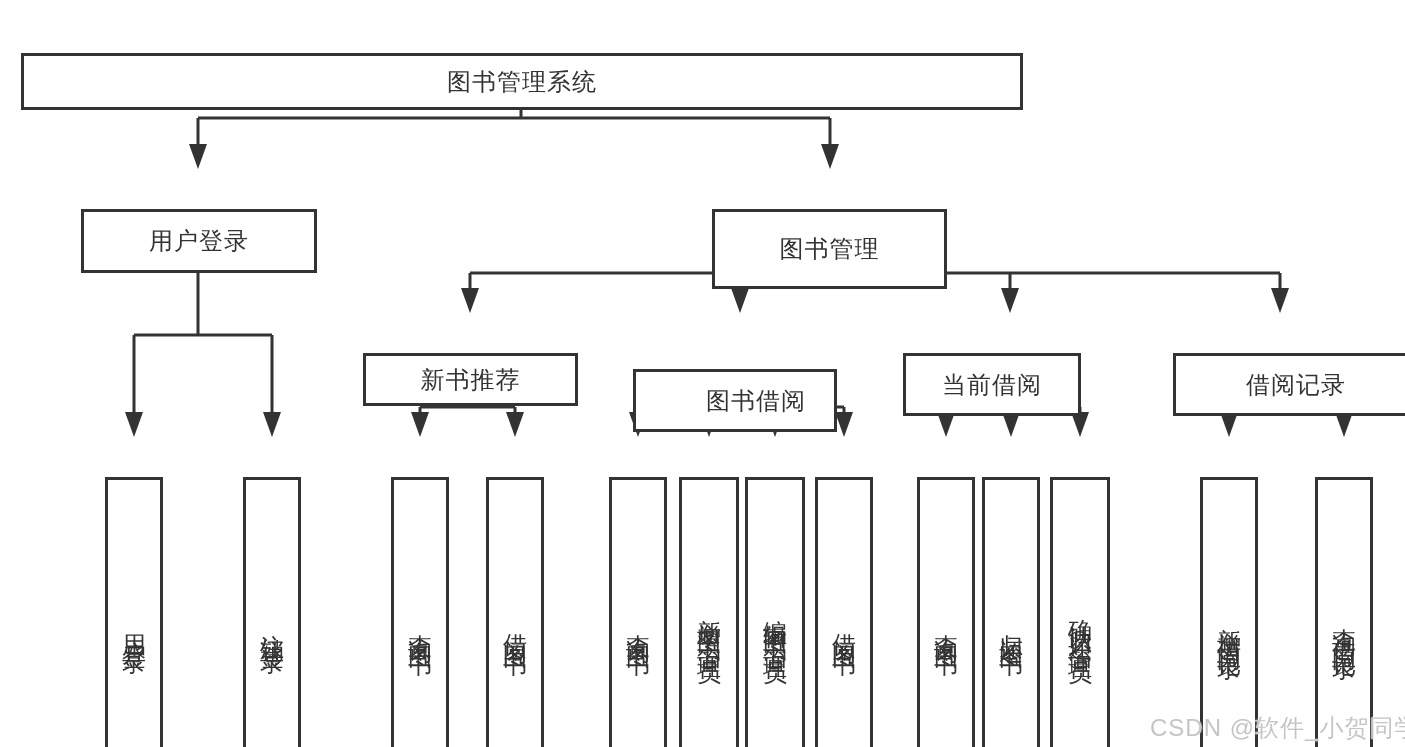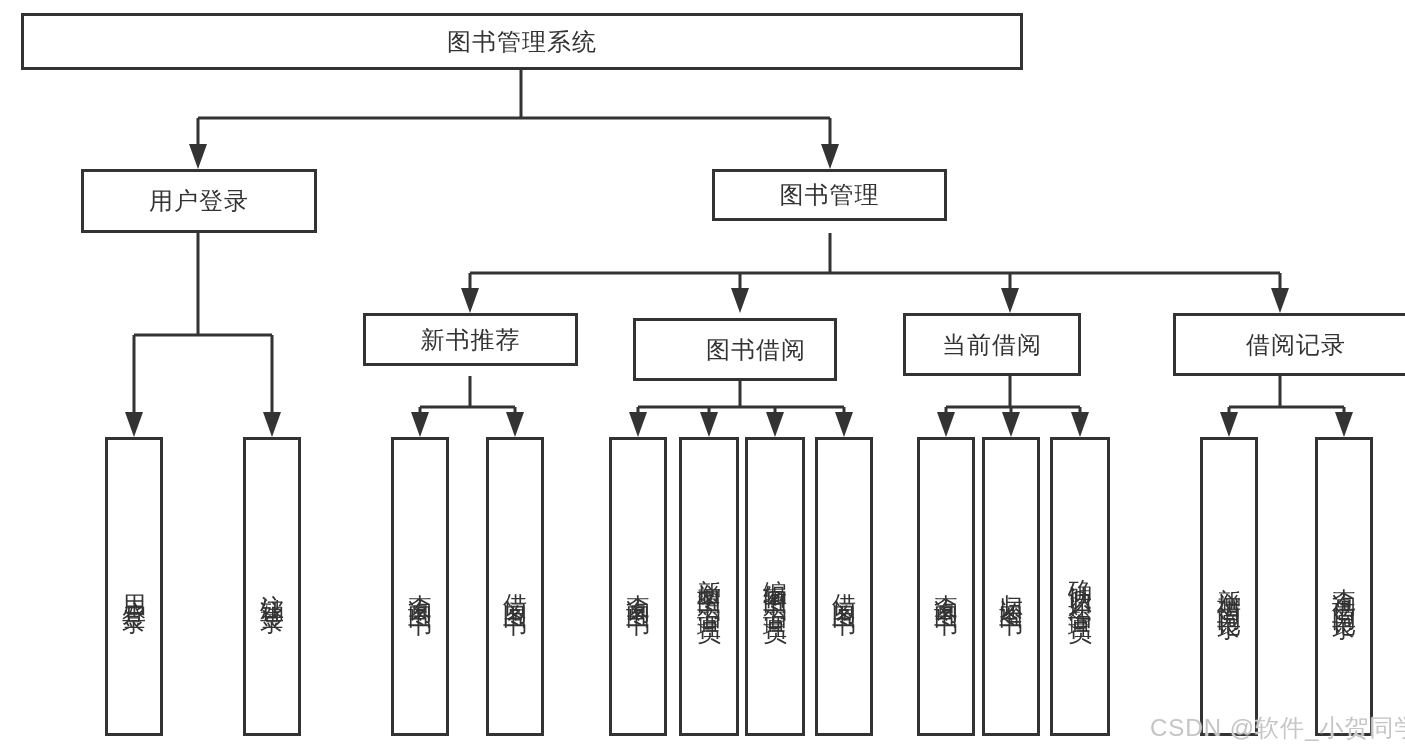--- a/index.html
+++ b/index.html
@@ -26,20 +26,21 @@
     box-sizing: border-box;
     border: 3px solid #333333;
     background: #ffffff;
     color: #333333;
     display: flex;
     align-items: center;
     justify-content: center;
     z-index: 2;
     font-size: 24px;
     line-height: 1;
+    margin-top: 40px;
   }
   .node .hlabel {
     white-space: nowrap;
     letter-spacing: 1px;
   }
   .node .vlabel {
     writing-mode: vertical-rl;
     text-orientation: mixed;
     letter-spacing: 6px;
     line-height: 1;
@@ -95,28 +96,28 @@
     </g>
   </svg>
 
   <div class="node" style="left:21px; top:13px; width:1002px; height:57px;">
     <span class="hlabel">图书管理系统</span>
   </div>
 
   <div class="node" style="left:81px; top:169px; width:236px; height:64px;">
     <span class="hlabel">用户登录</span>
   </div>
-  <div class="node" style="left:712px; top:169px; width:235px; height:52px;">
+  <div class="node" style="left:712px; top:169px; width:235px; height:80px;">
     <span class="hlabel">图书管理</span>
   </div>
 
   <div class="node" style="left:363px; top:313px; width:215px; height:53px;">
     <span class="hlabel">新书推荐</span>
   </div>
-  <div class="node" style="left:633px; top:318px; width:204px; height:63px;padding-left:42px;">
+  <div class="node" style="left:633px; top:329px; width:204px; height:63px;padding-left:42px;">
     <span class="hlabel">图书借阅</span>
   </div>
   <div class="node" style="left:903px; top:313px; width:178px; height:63px;">
     <span class="hlabel">当前借阅</span>
   </div>
   <div class="node" style="left:1173px; top:313px; width:246px; height:63px;">
     <span class="hlabel">借阅记录</span>
   </div>
 
   <div class="node" style="left:105px; top:437px; width:58px; height:299px;">

